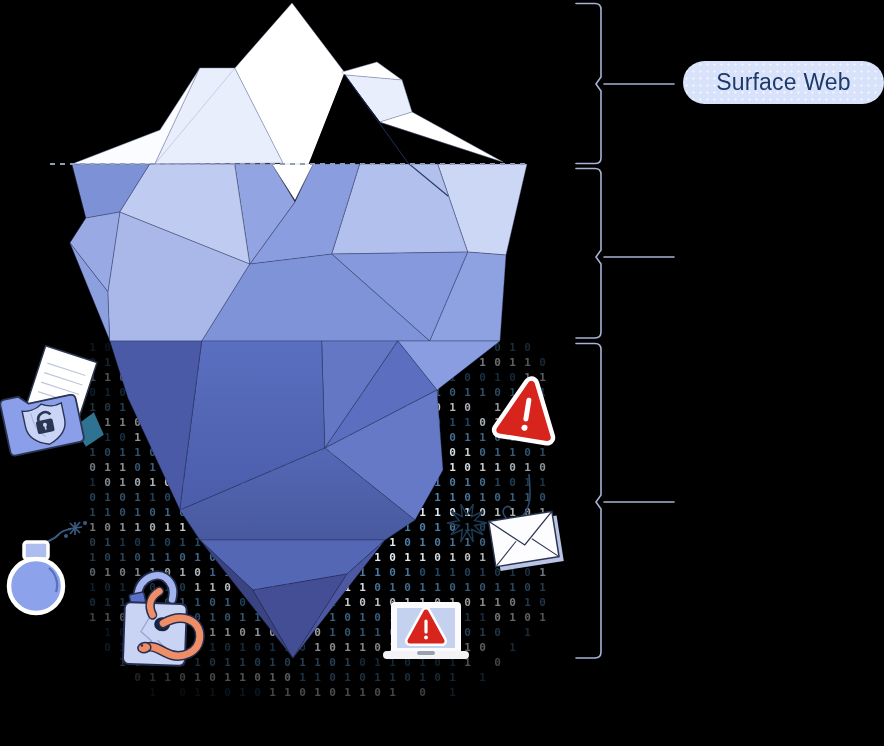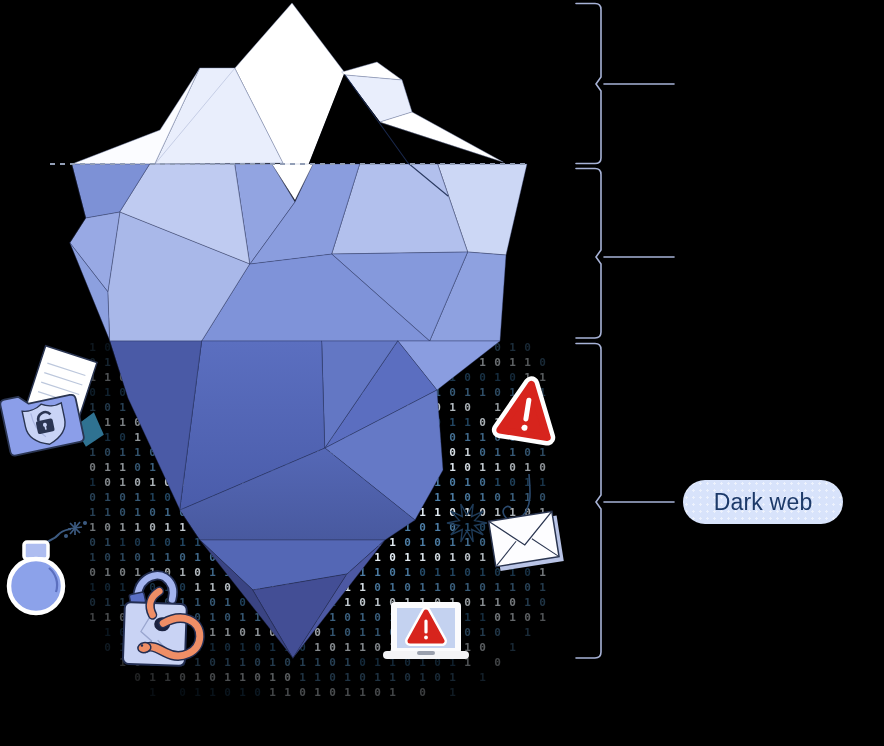--- a/index.html
+++ b/index.html
@@ -199,14 +199,14 @@
     <g fill="none" stroke="#a7b2d6" stroke-width="1.6" stroke-linecap="round">
       <path d="M576,3.5 H595 Q601,3.5 601,9.5 V77 L596,84 L601,91 V158 Q601,163.5 595,163.5 H576"></path>
       <line x1="604" y1="84" x2="674" y2="84"></line>
       <path d="M576,168.5 H595 Q601,168.5 601,174.5 V250 L596,257 L601,264 V332 Q601,338 595,338 H576"></path>
       <line x1="604" y1="257" x2="674" y2="257"></line>
       <path d="M576,343.5 H595 Q601,343.5 601,349.5 V495 L596,502 L601,509 V652 Q601,658 595,658 H576"></path>
       <line x1="604" y1="502" x2="674" y2="502"></line>
     </g>
   </svg>
 
-  <div class="pill pill-dark">Dark web</div>
+  <div class="pill pill-surface">Surface Web</div>
 </div>
 
 </body></html>

